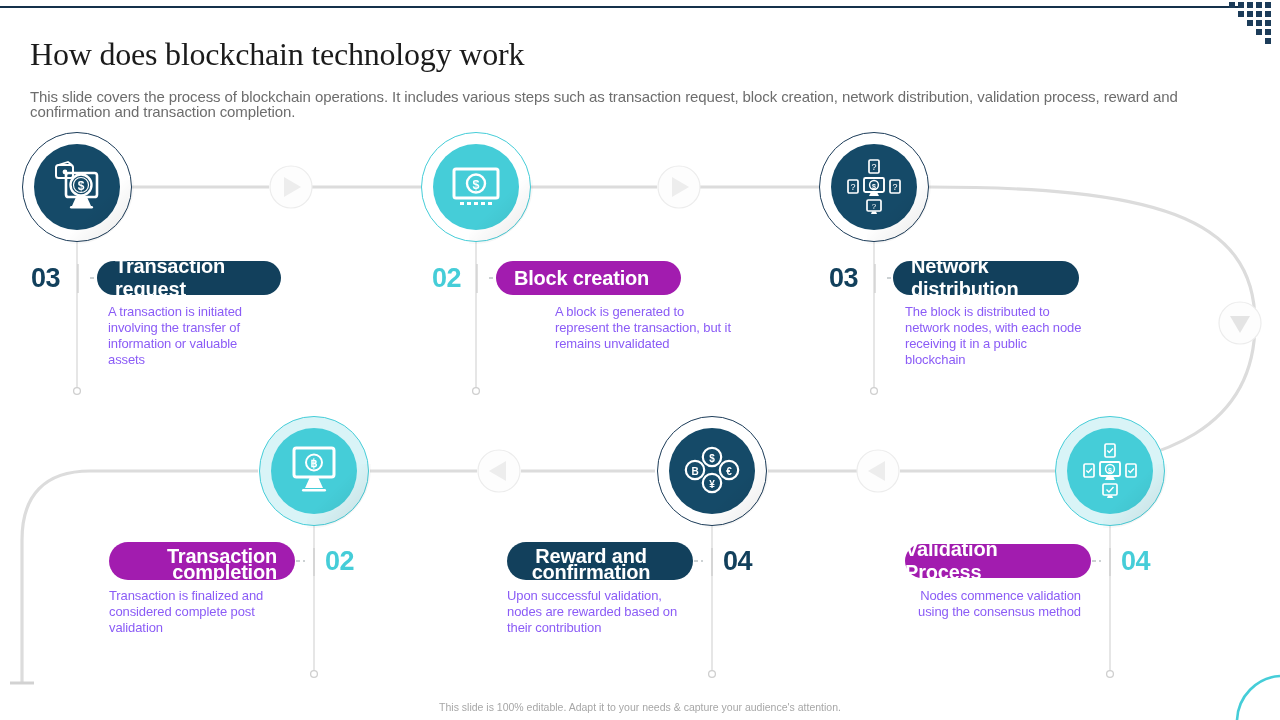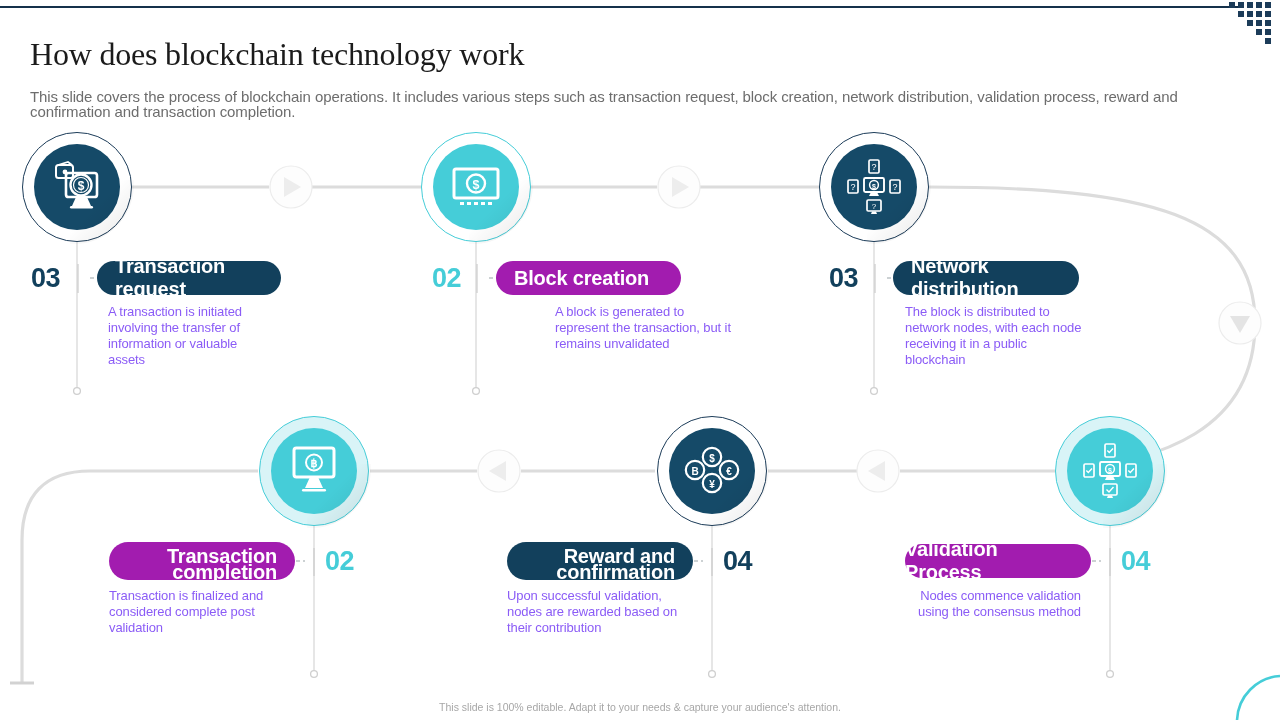--- a/index.html
+++ b/index.html
@@ -299,21 +299,21 @@
         <text x="11" y="29.5" font-size="10" font-weight="bold" fill="#fff" text-anchor="middle" font-family="Liberation Sans, sans-serif">B</text>
         <circle cx="45" cy="25" r="9.2" fill="none" stroke="#fff" stroke-width="2.2"></circle>
         <text x="45" y="29.5" font-size="10" font-weight="bold" fill="#fff" text-anchor="middle" font-family="Liberation Sans, sans-serif">€</text>
         <circle cx="28" cy="38" r="9.2" fill="none" stroke="#fff" stroke-width="2.2"></circle>
         <text x="28" y="42.5" font-size="10" font-weight="bold" fill="#fff" text-anchor="middle" font-family="Liberation Sans, sans-serif">¥</text>
       </svg>
     </div>
     <div class="shadow"></div>
   </div>
   <div class="num dark" style="left:723px; top:546px;">04</div>
-  <div class="pill dark two-line" style="left:507px; top:542px; width:186px; padding-right:18px; justify-content:flex-end; flex-direction:column; align-items:flex-end; padding-top:3px;">
+  <div class="pill dark two-line" style="left:507px; top:542px; width:186px; padding-right:18px; justify-content:flex-end; flex-direction:column; align-items:center; padding-top:3px;">
     <span>Reward and</span>
     <span>confirmation</span>
   </div>
   <div class="desc" style="left:507px; top:588px; width:176px; text-align:left;">Upon successful validation,  nodes  are rewarded  based on their contribution</div>
 
   <div class="node teal solidring" style="left:259px; top:416px;">
     <div class="ring"></div>
     <div class="disc">
       <svg width="56" height="50" viewBox="0 0 56 50">
         <rect x="8" y="2" width="40" height="29" rx="2.4" fill="none" stroke="#fff" stroke-width="3"></rect>

